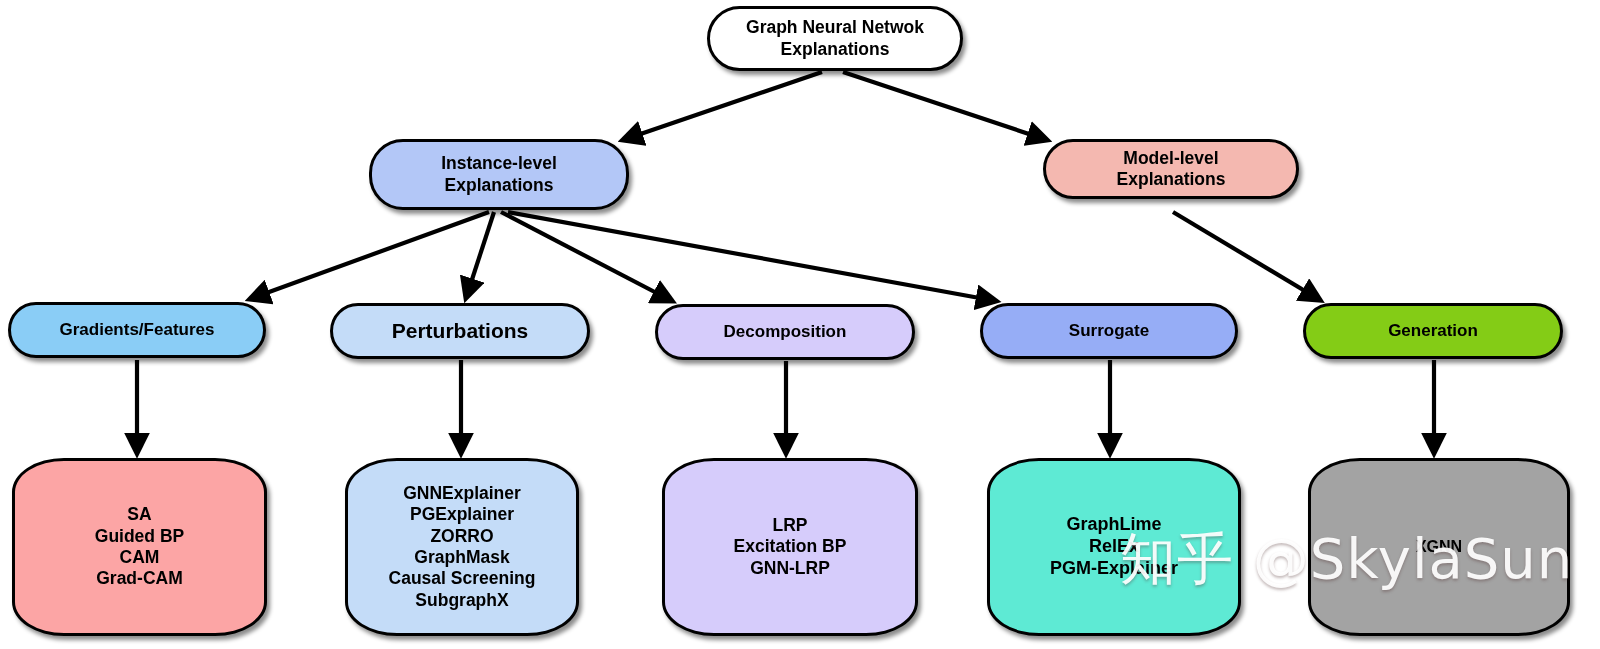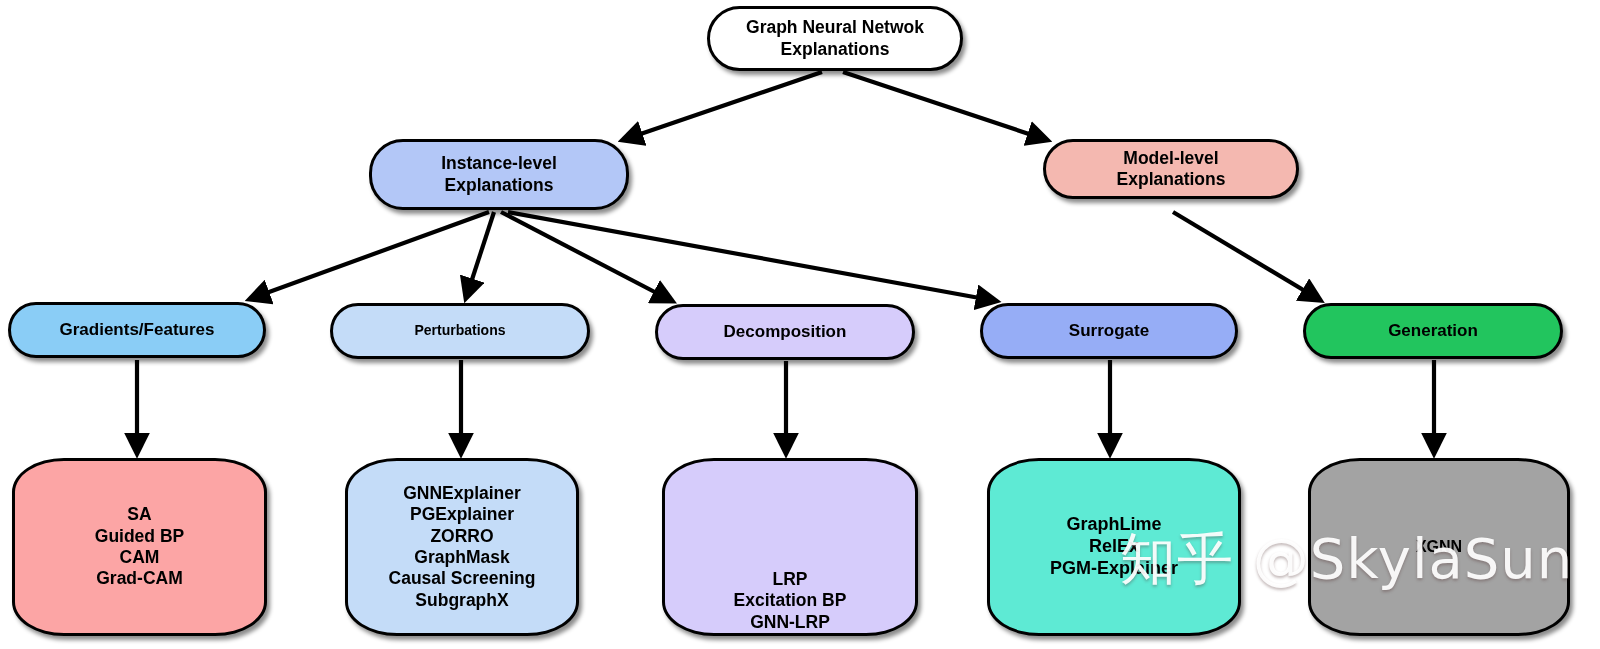--- a/index.html
+++ b/index.html
@@ -45,28 +45,28 @@
     white-space: pre-line;
     padding: 0 8px;
   }
 
   
   #node-root      { left: 707px; top: 6px;   width: 256px; height: 65px;  font-size: 17.5px; border-radius: 33px; background: #ffffff; }
   #node-instance  { left: 369px; top: 139px; width: 260px; height: 71px;  font-size: 17.5px; border-radius: 34px; background: #B3C7F7; }
   #node-model     { left: 1043px;top: 139px; width: 256px; height: 60px;  font-size: 17.5px; border-radius: 34px; background: #F4B8B0; }
 
   #node-cat-grad  { left: 8px;   top: 302px; width: 258px; height: 56px; font-size: 17px; border-radius: 28px; background: #8ACDF6; }
-  #node-cat-pert  { left: 330px; top: 303px; width: 260px; height: 56px; font-size: 14px; border-radius: 28px; background: #C4DCF8; }
+  #node-cat-pert  { left: 330px; top: 303px; width: 260px; height: 56px; font-size: 21px; border-radius: 28px; background: #C4DCF8; }
   #node-cat-dec   { left: 655px; top: 304px; width: 260px; height: 56px; font-size: 17px; border-radius: 28px; background: #D6CCFB; }
   #node-cat-sur   { left: 980px; top: 303px; width: 258px; height: 56px; font-size: 17px; border-radius: 28px; background: #96ADF6; justify-content: center; }
-  #node-cat-gen   { left: 1303px;top: 303px; width: 260px; height: 56px; font-size: 17px; border-radius: 28px; background: #22c55e; }
+  #node-cat-gen   { left: 1303px;top: 303px; width: 260px; height: 56px; font-size: 17px; border-radius: 28px; background: #84cc16; }
 
   #node-m-grad    { left: 12px;  top: 458px; width: 255px; height: 178px; font-size: 17.5px; border-radius: 52px / 34px; background: #fca5a5; }
   #node-m-pert    { left: 345px; top: 458px; width: 234px; height: 178px; font-size: 17.5px; border-radius: 52px / 34px; background: #C4DCF8; text-align: center; }
-  #node-m-dec     { left: 662px; top: 458px; width: 256px; height: 178px; font-size: 17.5px; border-radius: 52px / 34px; background: #D6CCFB; align-items: flex-end; }
+  #node-m-dec     { left: 662px; top: 458px; width: 256px; height: 178px; font-size: 17.5px; border-radius: 52px / 34px; background: #D6CCFB; }
   #node-m-sur     { left: 987px; top: 458px; width: 254px; height: 178px; font-size: 18px; border-radius: 52px / 34px; background: #5eead4; }
   #node-m-gen     { left: 1308px;top: 458px; width: 262px; height: 178px; font-size: 16px; border-radius: 52px / 34px; background: #a3a3a3; }
 
   
   #watermark {
     position: absolute;
     left: 1120px;
     top: 522px;
     z-index: 9;
     font-size: 56px;

